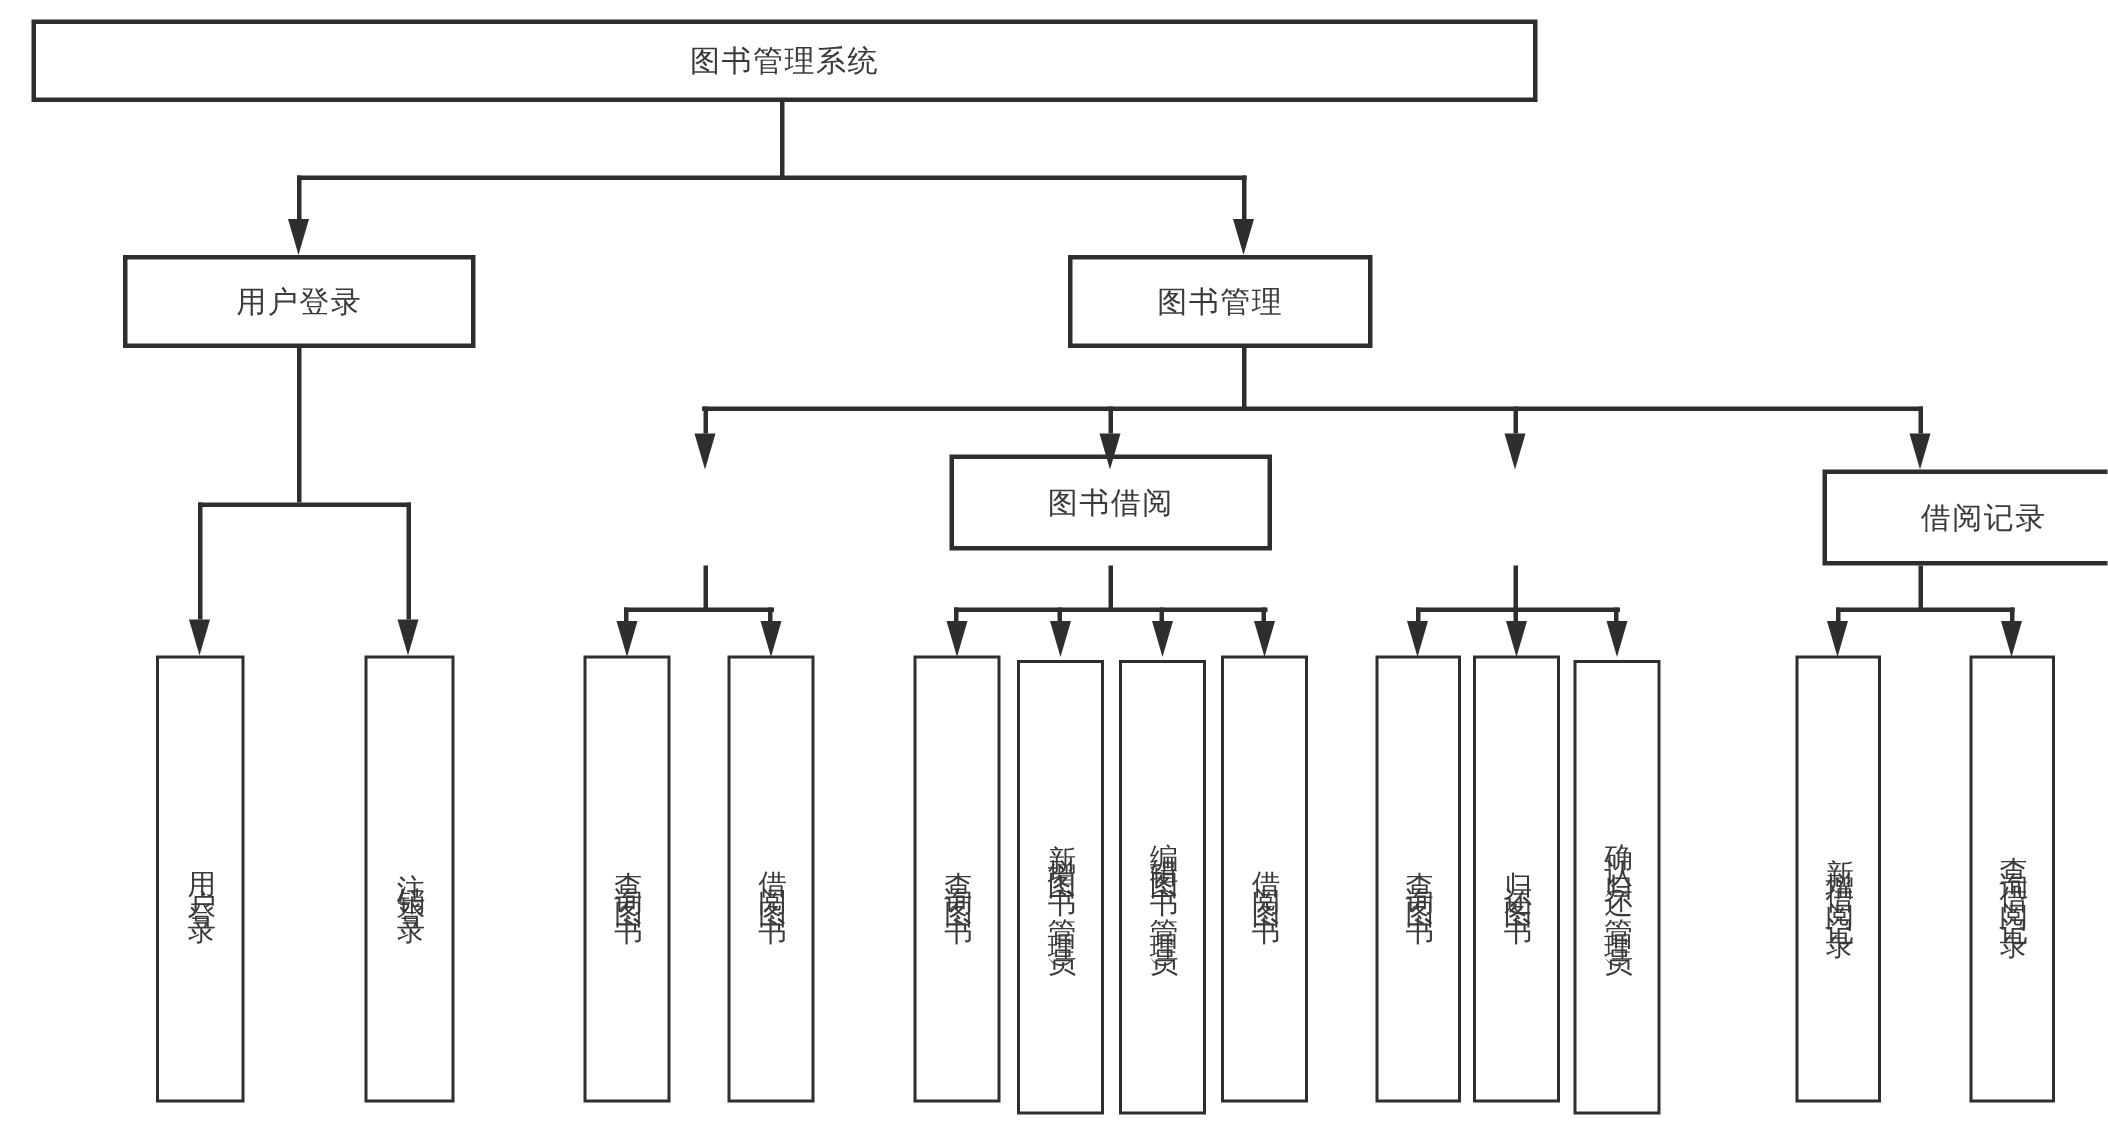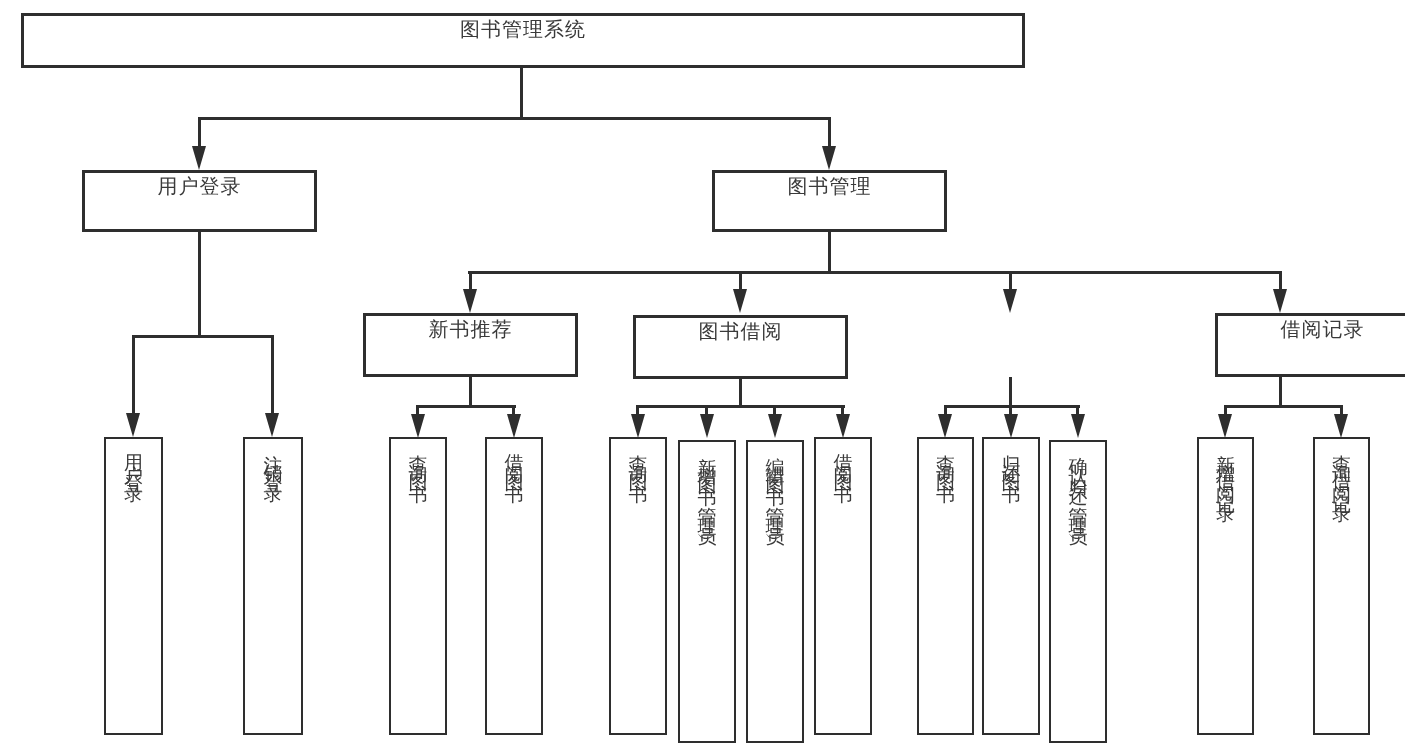--- a/index.html
+++ b/index.html
@@ -4,21 +4,21 @@
 <style>
   :root { --line:#2e2e2e; --text:#3a3a3a; --watermark:#c9c9c9; --background:#ffffff; }
   * { box-sizing: border-box; }
   body { margin:0; background:var(--background); }
   .canvas {
     position:relative; width:1405px; height:747px; background:var(--background);
     font-family:"DejaVu Sans","Liberation Sans",sans-serif; overflow:hidden; color:var(--text);
   }
   .node {
     position:absolute; background:#ffffff; border:3px solid var(--line);
-    display:flex; align-items:flex-start; justify-content:center;
+    display:flex; align-items:center; justify-content:center;
     font-size:20px; letter-spacing:1px; color:var(--text);
   }
   .node.leaf { border-width:2.5px; }
   .vtext {
     writing-mode:vertical-lr; text-orientation:mixed;
     font-size:19px; letter-spacing:10px; line-height:1.05; white-space:nowrap;
   }
   .vline { position:absolute; width:3px; background:var(--line); }
   .hline { position:absolute; height:3px; background:var(--line); }
   .arr {
@@ -36,28 +36,25 @@
 
 <div class="canvas">
 
   <div class="node" style="left:21px;top:13px;width:1004px;height:55px">
     <span>图书管理系统</span>
   </div>
 
   <div class="node" style="left:82px;top:170px;width:235px;height:62px">
     <span>用户登录</span>
   </div>
-  <div class="node" style="left:712px;top:170px;width:235px;height:62px">
+  <div class="node" style="left:712px;top:170px;width:203px;height:62px">
     <span>图书管理</span>
   </div>
 
-  <div class="node" style="left:363px;top:313px;width:215px;height:64px">
-    <span>新书推荐</span>
-  </div>
-  <div class="node" style="left:633px;top:315px;width:215px;height:64px">
+  <div class="node" style="left:633px;top:303px;width:215px;height:64px">
     <span>图书借阅</span>
   </div>
   <div class="node" style="left:1215px;top:313px;width:215px;height:64px">
     <span>借阅记录</span>
   </div>
 
   <div class="node leaf" style="left:104px;top:437px;width:59px;height:298px">
     <span class="vtext">用户登录</span>
   </div>
   <div class="node leaf" style="left:243px;top:437px;width:60px;height:298px">

